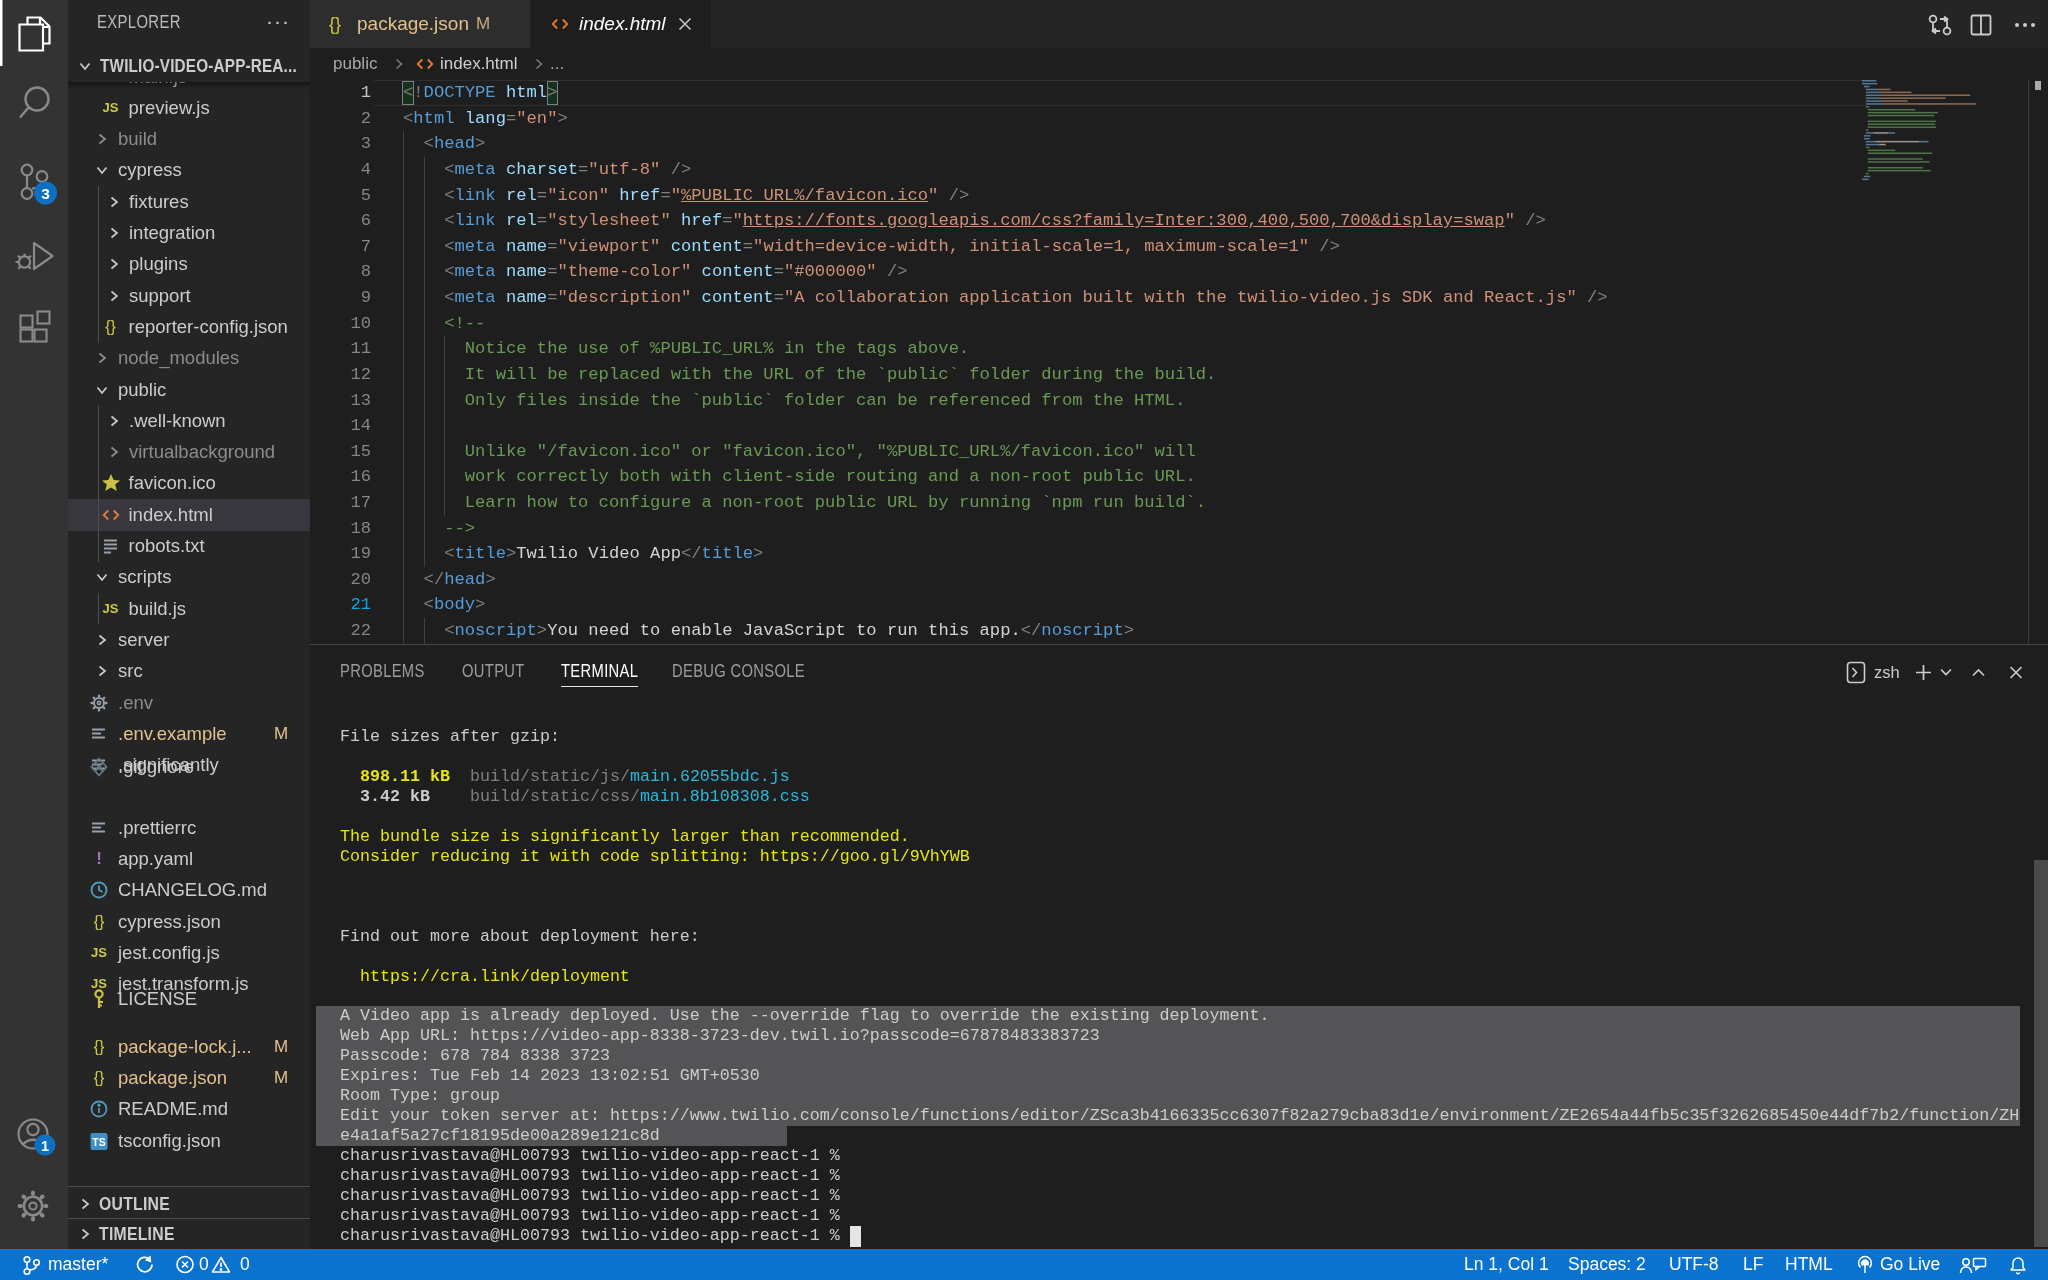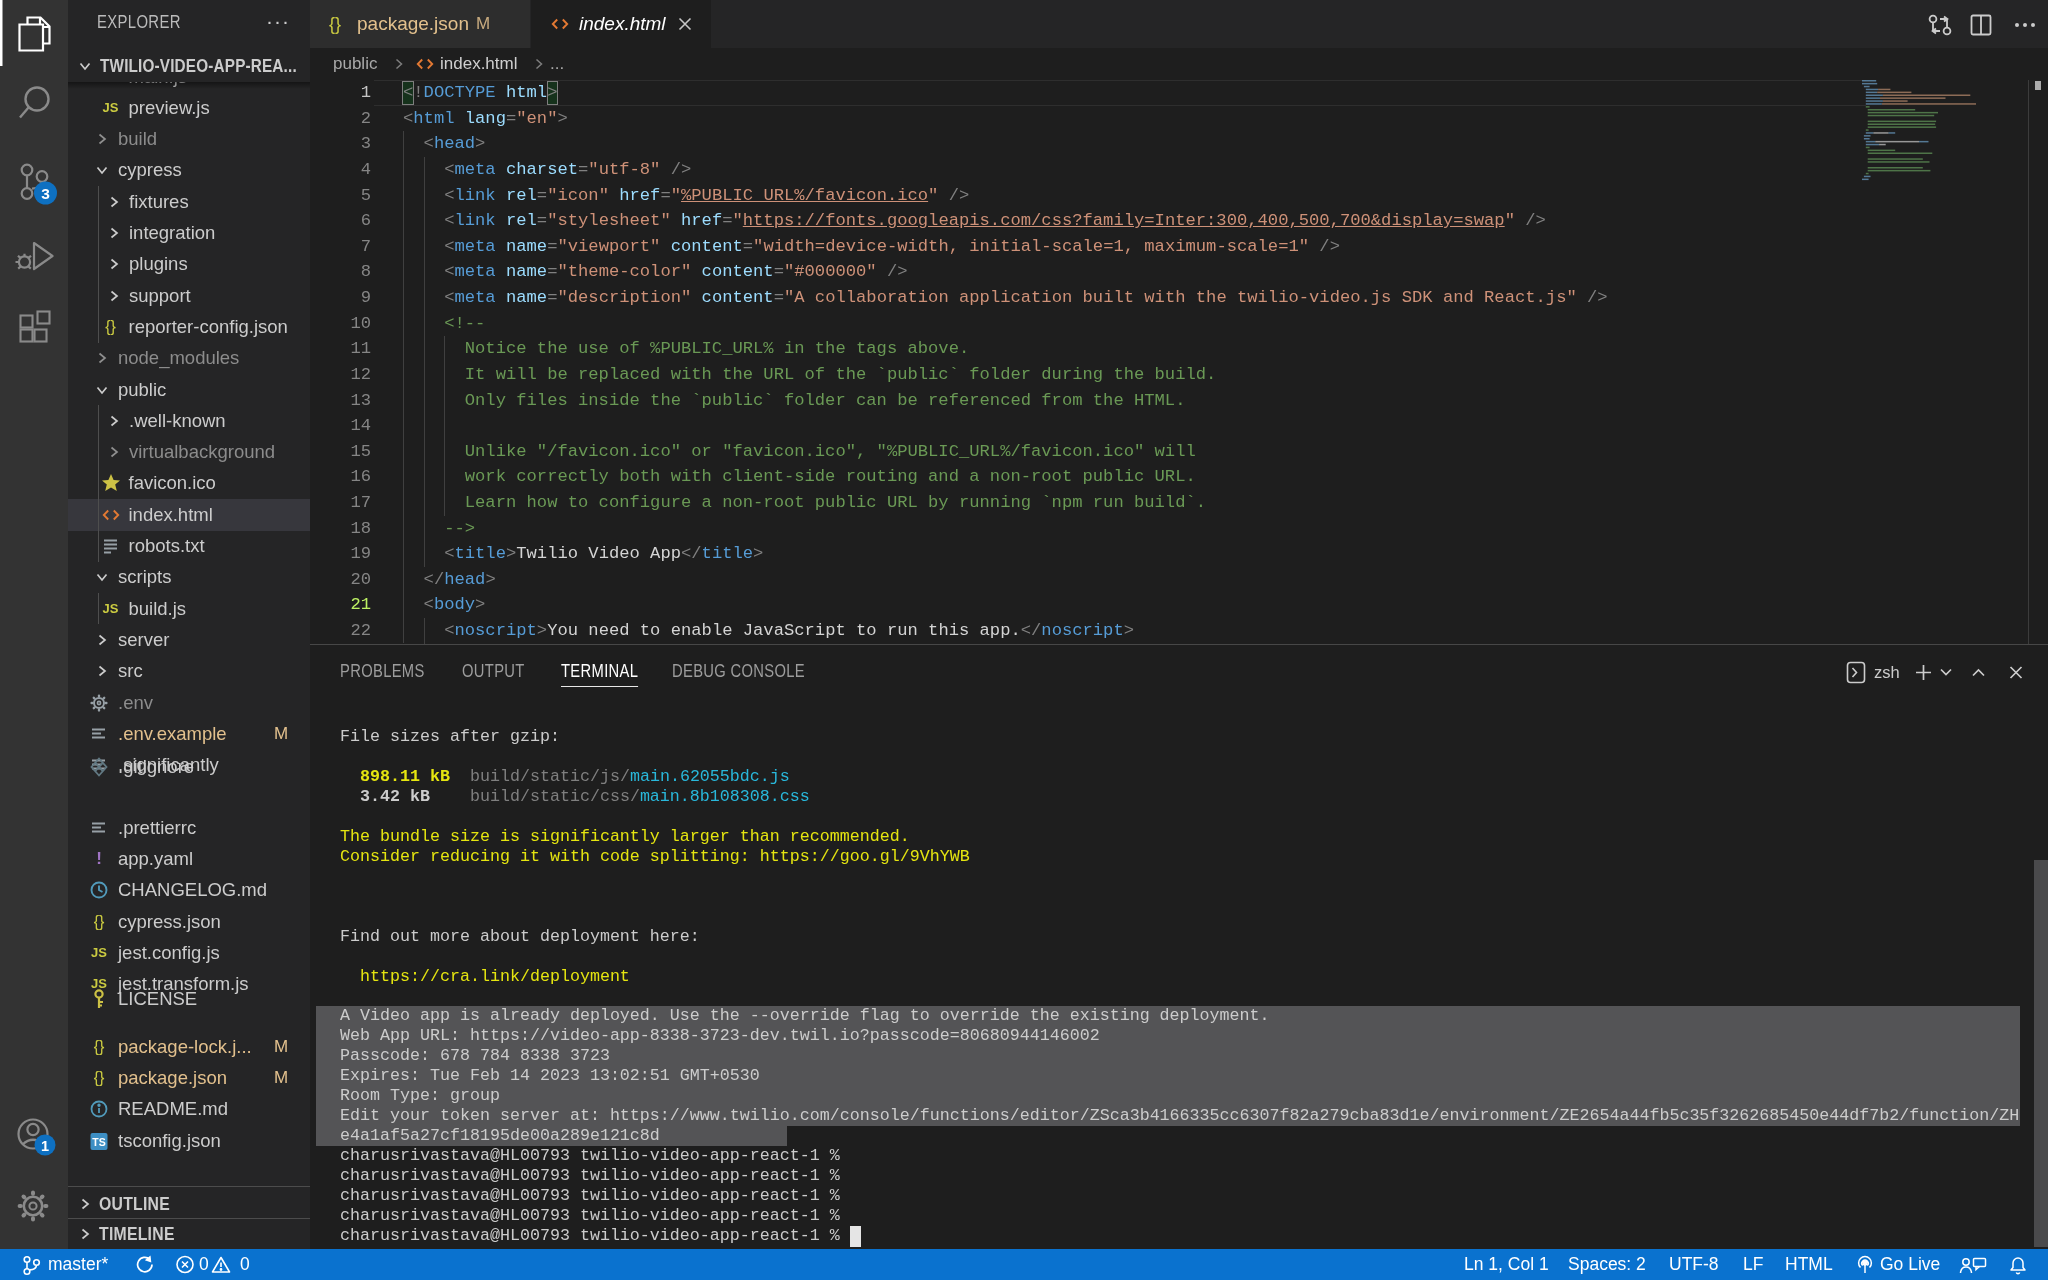--- a/index.html
+++ b/index.html
@@ -413,21 +413,21 @@
         <div style="color:#858585;height:25.62px">11</div>
         <div style="color:#858585;height:25.62px">12</div>
         <div style="color:#858585;height:25.62px">13</div>
         <div style="color:#858585;height:25.62px">14</div>
         <div style="color:#858585;height:25.62px">15</div>
         <div style="color:#858585;height:25.62px">16</div>
         <div style="color:#858585;height:25.62px">17</div>
         <div style="color:#858585;height:25.62px">18</div>
         <div style="color:#858585;height:25.62px">19</div>
         <div style="color:#858585;height:25.62px">20</div>
-        <div style="color:#bef264;height:25.62px">21</div>
+        <div style="color:#0ea5e9;height:25.62px">21</div>
         <div style="color:#858585;height:25.62px">22</div>
       </div>
 <div class="cl" style="left:93px;top:0.2px"><div style="height:25.62px"><span class="p">&lt;!</span><span class="t">DOCTYPE</span> <span class="a">html</span><span class="p">&gt;</span></div><div style="height:25.62px"><span class="p">&lt;</span><span class="t">html</span> <span class="a">lang</span><span class="p">=</span><span class="s">"en"</span><span class="p">&gt;</span></div><div style="height:25.62px">  <span class="p">&lt;</span><span class="t">head</span><span class="p">&gt;</span></div><div style="height:25.62px">    <span class="p">&lt;</span><span class="t">meta</span> <span class="a">charset</span><span class="p">=</span><span class="s">"utf-8"</span> <span class="p">/&gt;</span></div><div style="height:25.62px">    <span class="p">&lt;</span><span class="t">link</span> <span class="a">rel</span><span class="p">=</span><span class="s">"icon"</span> <span class="a">href</span><span class="p">=</span><span class="s">"</span><span class="s u">%PUBLIC_URL%/favicon.ico</span><span class="s">"</span> <span class="p">/&gt;</span></div><div style="height:25.62px">    <span class="p">&lt;</span><span class="t">link</span> <span class="a">rel</span><span class="p">=</span><span class="s">"stylesheet"</span> <span class="a">href</span><span class="p">=</span><span class="s">"</span><span class="s u">https://fonts.googleapis.com/css?family=Inter:300,400,500,700&amp;display=swap</span><span class="s">"</span> <span class="p">/&gt;</span></div><div style="height:25.62px">    <span class="p">&lt;</span><span class="t">meta</span> <span class="a">name</span><span class="p">=</span><span class="s">"viewport"</span> <span class="a">content</span><span class="p">=</span><span class="s">"width=device-width, initial-scale=1, maximum-scale=1"</span> <span class="p">/&gt;</span></div><div style="height:25.62px">    <span class="p">&lt;</span><span class="t">meta</span> <span class="a">name</span><span class="p">=</span><span class="s">"theme-color"</span> <span class="a">content</span><span class="p">=</span><span class="s">"#000000"</span> <span class="p">/&gt;</span></div><div style="height:25.62px">    <span class="p">&lt;</span><span class="t">meta</span> <span class="a">name</span><span class="p">=</span><span class="s">"description"</span> <span class="a">content</span><span class="p">=</span><span class="s">"A collaboration application built with the twilio-video.js SDK and React.js"</span> <span class="p">/&gt;</span></div><div style="height:25.62px">    <span class="c">&lt;!--</span></div><div style="height:25.62px">      <span class="c">Notice the use of %PUBLIC_URL% in the tags above.</span></div><div style="height:25.62px">      <span class="c">It will be replaced with the URL of the `public` folder during the build.</span></div><div style="height:25.62px">      <span class="c">Only files inside the `public` folder can be referenced from the HTML.</span></div><div style="height:25.62px"></div><div style="height:25.62px">      <span class="c">Unlike "/favicon.ico" or "favicon.ico", "%PUBLIC_URL%/favicon.ico" will</span></div><div style="height:25.62px">      <span class="c">work correctly both with client-side routing and a non-root public URL.</span></div><div style="height:25.62px">      <span class="c">Learn how to configure a non-root public URL by running `npm run build`.</span></div><div style="height:25.62px">    <span class="c">--&gt;</span></div><div style="height:25.62px">    <span class="p">&lt;</span><span class="t">title</span><span class="p">&gt;</span><span class="w">Twilio Video App</span><span class="p">&lt;/</span><span class="t">title</span><span class="p">&gt;</span></div><div style="height:25.62px">  <span class="p">&lt;/</span><span class="t">head</span><span class="p">&gt;</span></div><div style="height:25.62px">  <span class="p">&lt;</span><span class="t">body</span><span class="p">&gt;</span></div><div style="height:25.62px">    <span class="p">&lt;</span><span class="t">noscript</span><span class="p">&gt;</span><span class="w">You need to enable JavaScript to run this app.</span><span class="p">&lt;/</span><span class="t">noscript</span><span class="p">&gt;</span></div></div>
 <svg class="abs" style="left:0;top:0" width="1738" height="120">
         <rect x="1552.0" y="0.0" width="14.2" height="1.5" fill="#6a9bc2" opacity="0.72"></rect>
         <rect x="1552.0" y="2.9" width="15.2" height="1.5" fill="#6a9bc2" opacity="0.72"></rect>
         <rect x="1553.9" y="5.8" width="5.7" height="1.5" fill="#6a9bc2" opacity="0.72"></rect>
         <rect x="1555.8" y="8.7" width="12.3" height="1.5" fill="#6a9bc2" opacity="0.72"></rect>
         <rect x="1568.1" y="8.7" width="12.3" height="1.5" fill="#b98b6e" opacity="0.72"></rect>
         <rect x="1555.8" y="11.6" width="11.4" height="1.5" fill="#6a9bc2" opacity="0.72"></rect>
@@ -493,21 +493,21 @@
 <div class="abs" style="left:6px;top:361px;width:1704px;height:120px;background:#545456"></div>
 <div class="abs" style="left:6px;top:481px;width:471px;height:20px;background:#545456"></div>
 <div class="trow" style="top:82px">File sizes after gzip:</div>
 <div class="trow" style="top:122px">  <span class="y" style="font-weight:bold;">898.11 kB</span>  <span class="gy">build/static/js/</span><span class="cy">main.62055bdc.js</span></div>
 <div class="trow" style="top:142px">  <span style="font-weight:bold;">3.42 kB</span>    <span class="gy">build/static/css/</span><span class="cy">main.8b108308.css</span></div>
 <div class="trow" style="top:182px"><span class="y">The bundle size is significantly larger than recommended.</span></div>
 <div class="trow" style="top:202px"><span class="y">Consider reducing it with code splitting: https://goo.gl/9VhYWB</span></div>
 <div class="trow" style="top:282px">Find out more about deployment here:</div>
 <div class="trow" style="top:322px"><span class="y">  https://cra.link/deployment</span></div>
 <div class="trow" style="top:361px">A Video app is already deployed. Use the --override flag to override the existing deployment.</div>
-<div class="trow" style="top:381px">Web App URL: https://video-app-8338-3723-dev.twil.io?passcode=80680944146002</div>
+<div class="trow" style="top:381px">Web App URL: https://video-app-8338-3723-dev.twil.io?passcode=67878483383723</div>
 <div class="trow" style="top:401px">Passcode: 678 784 8338 3723</div>
 <div class="trow" style="top:421px">Expires: Tue Feb 14 2023 13:02:51 GMT+0530</div>
 <div class="trow" style="top:441px">Room Type: group</div>
 <div class="trow" style="top:461px">Edit your token server at: https://www.twilio.com/console/functions/editor/ZSca3b4166335cc6307f82a279cba83d1e/environment/ZE2654a44fb5c35f3262685450e44df7b2/function/ZH</div>
 <div class="trow" style="top:481px">e4a1af5a27cf18195de00a289e121c8d</div>
 <div class="trow" style="top:501px">charusrivastava@HL00793 twilio-video-app-react-1 %</div>
 <div class="trow" style="top:521px">charusrivastava@HL00793 twilio-video-app-react-1 %</div>
 <div class="trow" style="top:541px">charusrivastava@HL00793 twilio-video-app-react-1 %</div>
 <div class="trow" style="top:561px">charusrivastava@HL00793 twilio-video-app-react-1 %</div>
 <div class="trow" style="top:581px">charusrivastava@HL00793 twilio-video-app-react-1 %</div>

